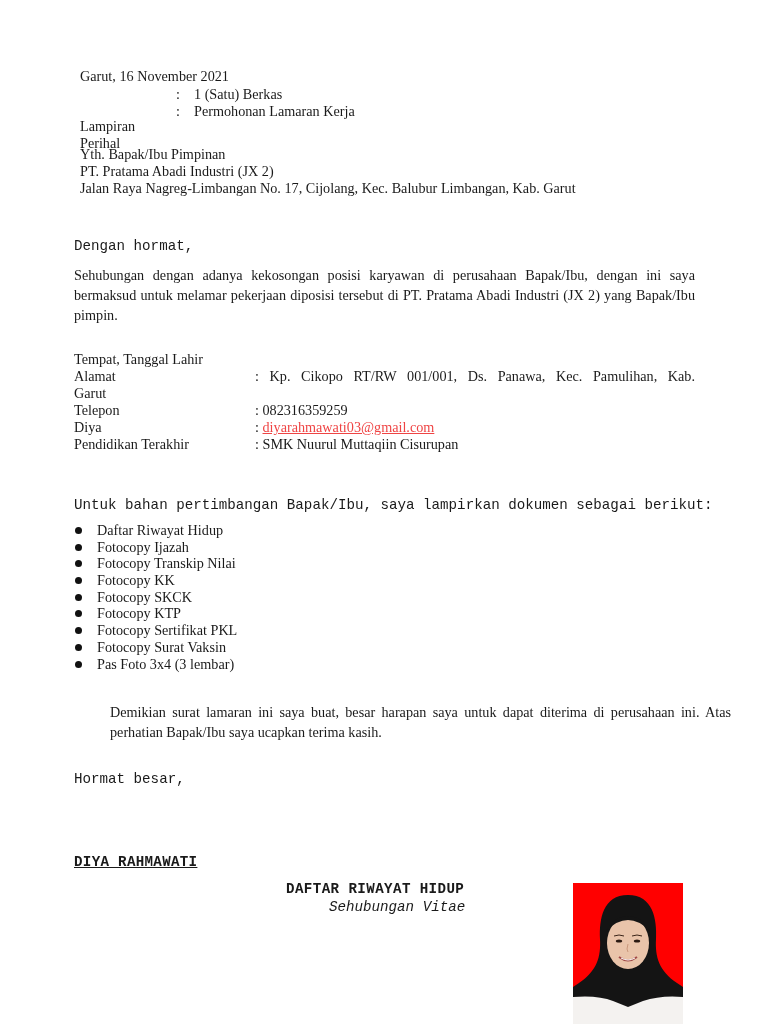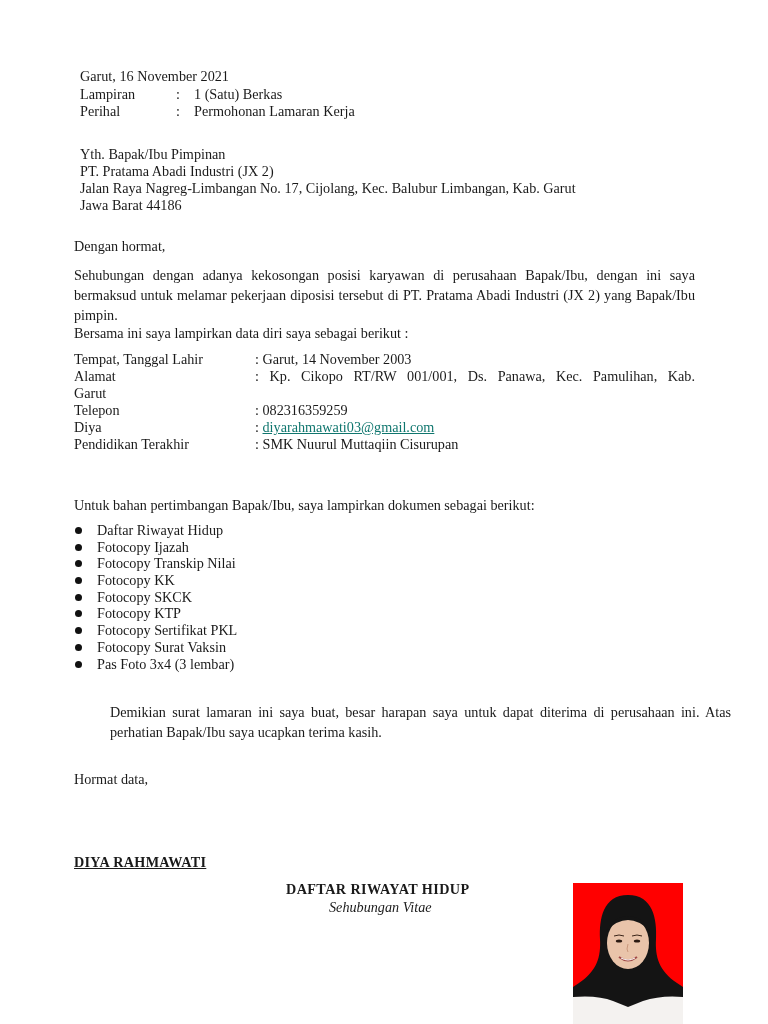--- a/index.html
+++ b/index.html
@@ -16,26 +16,26 @@
       color: #1a1a1a;
       font-size: 14.2px;
     }
     .page {
       position: absolute;
       left: 0; top: 0;
       width: 624px;
       height: 1024px;
     }
     .abs { position: absolute; white-space: nowrap; }
-    .line { line-height: 17px; height: 17px; }
+    .line { line-height: 17px; height: 17px; font-family: Liberation Mono, monospace; }
 
     
     .header-block { left: 80px; top: 68px; }
     .kv-row { display: flex; height: 17.5px; line-height: 17.5px; }
-    .kv-label { width: 96px; }
+    .kv-label { width: 96px; margin-top: 32px; }
     .kv-colon { width: 18px; }
 
     .recipient { left: 80px; top: 146px; }
     .recipient div { height: 17px; line-height: 17px; }
 
     .justify {
       position: absolute;
       left: 74px;
       width: 621px;
       text-align: justify;
@@ -44,21 +44,21 @@
       white-space: normal;
     }
 
     .data-table { left: 74px; top: 351px; width: 621px; }
     .data-row { display: flex; line-height: 17px; }
     .data-label { width: 181px; flex: none; }
     .data-value { flex: 1; }
     .data-value.justified { text-align: justify; text-align-last: justify; }
     .wrap-line { line-height: 17px; }
     a.email-link {
-      color: #0f766e;
+      color: #ef4444;
       text-decoration: underline;
     }
 
     .doc-list { left: 74px; top: 522px; margin: 0; padding: 0; list-style: none; }
     .doc-list li { display: flex; height: 16.7px; line-height: 16.7px; }
     .bullet {
       width: 23px;
       flex: none;
       position: relative;
     }
@@ -116,33 +116,30 @@
       <span class="kv-label">Perihal</span>
       <span class="kv-colon">:</span>
       <span>Permohonan Lamaran Kerja</span>
     </div>
   </div>
 
   <div class="abs recipient">
     <div>Yth. Bapak/Ibu Pimpinan</div>
     <div>PT. Pratama Abadi Industri (JX 2)</div>
     <div>Jalan Raya Nagreg-Limbangan No. 17, Cijolang, Kec. Balubur Limbangan, Kab. Garut</div>
-    <div>Jawa Barat 44186</div>
   </div>
 
   <div class="abs line" style="left:74px; top:238px;">Dengan hormat,</div>
 
   <div class="justify" style="top:265px;">Sehubungan dengan adanya kekosongan posisi karyawan di perusahaan Bapak/Ibu, dengan ini saya bermaksud untuk melamar pekerjaan diposisi tersebut di PT. Pratama Abadi Industri (JX 2) yang Bapak/Ibu pimpin.</div>
 
-  <div class="abs line" style="left:74px; top:325px;">Bersama ini saya lampirkan data diri saya sebagai berikut :</div>
 
   <div class="abs data-table">
     <div class="data-row">
       <span class="data-label">Tempat, Tanggal Lahir</span>
-      <span class="data-value">: Garut, 14 November 2003</span>
     </div>
     <div class="data-row">
       <span class="data-label">Alamat</span>
       <span class="data-value justified">: Kp. Cikopo RT/RW  001/001, Ds. Panawa, Kec. Pamulihan, Kab.</span>
     </div>
     <div class="wrap-line">Garut</div>
     <div class="data-row">
       <span class="data-label">Telepon</span>
       <span class="data-value">: 082316359259</span>
     </div>
@@ -192,21 +189,21 @@
         <span>Fotocopy Surat Vaksin</span>
       </li>
     <li>
         <span class="bullet"></span>
         <span>Pas Foto 3x4 (3 lembar)</span>
       </li>
   </ul>
 
   <div class="justify" style="top:702px;margin-left:36px;">Demikian surat lamaran ini saya buat, besar harapan saya untuk dapat diterima di perusahaan ini. Atas perhatian Bapak/Ibu saya ucapkan terima kasih.</div>
 
-  <div class="abs line" style="left:74px; top:771px;">Hormat data,</div>
+  <div class="abs line" style="left:74px; top:771px;">Hormat besar,</div>
 
   <div class="abs line signature-name">DIYA RAHMAWATI</div>
 
   <div class="abs line cv-title">DAFTAR RIWAYAT HIDUP</div>
   <div class="abs line cv-subtitle">Sehubungan Vitae</div>
 
   <div class="photo">
     <svg width="110" height="141" viewBox="0 0 110 141">
       <rect x="0" y="0" width="110" height="141" fill="#ff0000"></rect>
 

